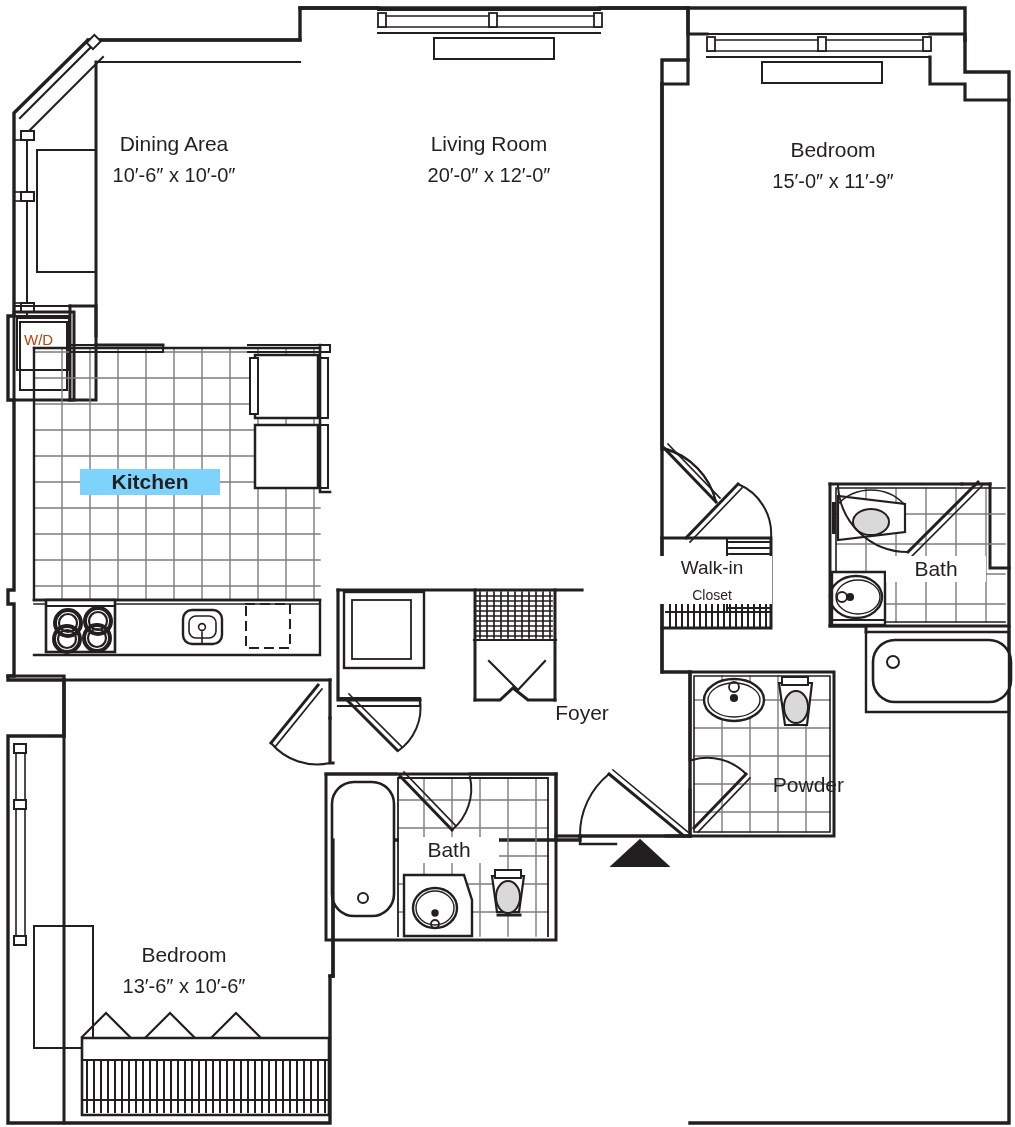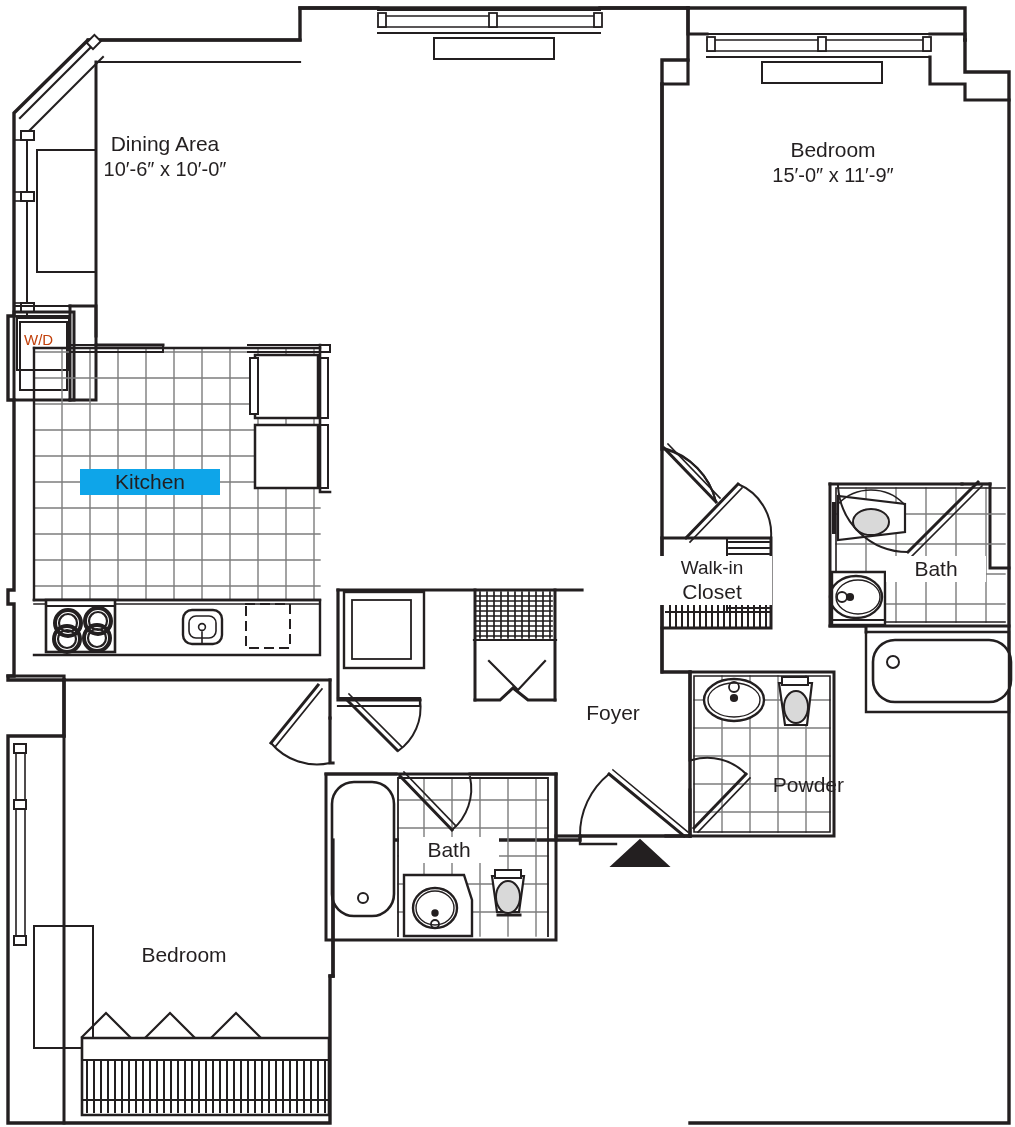--- a/index.html
+++ b/index.html
@@ -3,21 +3,21 @@
 <meta charset="utf-8">
 <style>
   html,body{margin:0;padding:0;background:#ffffff;}
   body{font-family:"Liberation Sans","DejaVu Sans",sans-serif;}
   #plan-wrap{position:relative;width:1015px;height:1127px;background:#ffffff;overflow:hidden;}
   #plan-svg{position:absolute;left:0;top:0;width:1015px;height:1127px;}
   .room-label{position:absolute;text-align:center;color:#231f20;line-height:1.22;white-space:nowrap;}
   .room-label .rm-name{font-size:21px;}
   .room-label .rm-dims{font-size:20px;}
   .room-label.two-line .rm-name{display:block;}
-  .room-label.two-line .rm-dims{display:block;}
+  .room-label.two-line .rm-dims{display:block;margin-top:6px;}
   .wd-label{position:absolute;font-size:15px;color:#c2410c;}
 </style>
 </head>
 <body>
 
 <div id="plan-wrap">
 
   <svg id="plan-svg" viewBox="0 0 1015 1127" xmlns="http://www.w3.org/2000/svg">
     <defs>
       <g id="burner">
@@ -362,55 +362,60 @@
       </g>
 
       <path d="M 556 836 L 580 836" stroke-width="3.2"></path>
       <path d="M 333 840 L 333 976" stroke-width="3.2"></path>
       <path d="M 330 976 L 333 976" stroke-width="3.2"></path>
       <path d="M 556 774 L 556 840" stroke-width="3"></path>
 
     </g>
   </svg>
 
-  <div class="room-label two-line" style="left:65px;  top:131px; width:200px;">
+  <div class="room-label two-line" style="left:74px;  top:131px; width:200px;">
     <span class="rm-name">Dining Area</span>
     <span class="rm-dims">10′-6″ x 10′-0″</span>
   </div>
 
+  <div class="room-label two-line" style="left:389px; top:131px; width:200px;">
+    <span class="rm-name">Living Room</span>
+    <span class="rm-dims">20′-0″ x 12′-0″</span>
+  </div>
 
   <div class="room-label two-line" style="left:733px; top:137px; width:200px;">
     <span class="rm-name">Bedroom</span>
     <span class="rm-dims">15′-0″ x 11′-9″</span>
   </div>
 
-  <div class="room-label" style="left:80px;  top:469px; width:140px; background:#0ea5e9;">
+  <div class="room-label" style="left:80px;  top:469px; width:140px; background:#7dd3fc;font-weight:bold;">
     <span class="rm-name">Kitchen</span>
   </div>
 
   <div class="room-label two-line" style="left:652px; top:556px; width:120px; background:#fff;">
     <span class="rm-name" style="font-size:19px;">Walk-in</span>
-    <span class="rm-name" style="font-size:21px;">Closet</span>
+    <span class="rm-name" style="font-size:14px;margin-top:8px;">Closet</span>
   </div>
 
   <div class="room-label" style="left:886px; top:556px; width:100px; background:#fff;">
     <span class="rm-name">Bath</span>
   </div>
 
-  <div class="room-label" style="left:563px; top:700px; width:100px;">
+  <div class="room-label" style="left:532px; top:700px; width:100px;">
     <span class="rm-name">Foyer</span>
   </div>
 
   <div class="room-label" style="left:734px; top:772px; width:110px;text-align:right;">
     <span class="rm-name">Powder</span>
   </div>
 
   <div class="room-label" style="left:399px; top:837px; width:100px; background:#fff;">
     <span class="rm-name">Bath</span>
   </div>
 
   <div class="room-label two-line" style="left:84px;  top:942px; width:200px;">
     <span class="rm-name">Bedroom</span>
+    <span class="rm-dims">13′-6″ x 10′-6″</span>
   </div>
 
   <div class="wd-label" style="left:24px; top:331px;">W/D</div>
 
 </div>
 
 </body></html>

